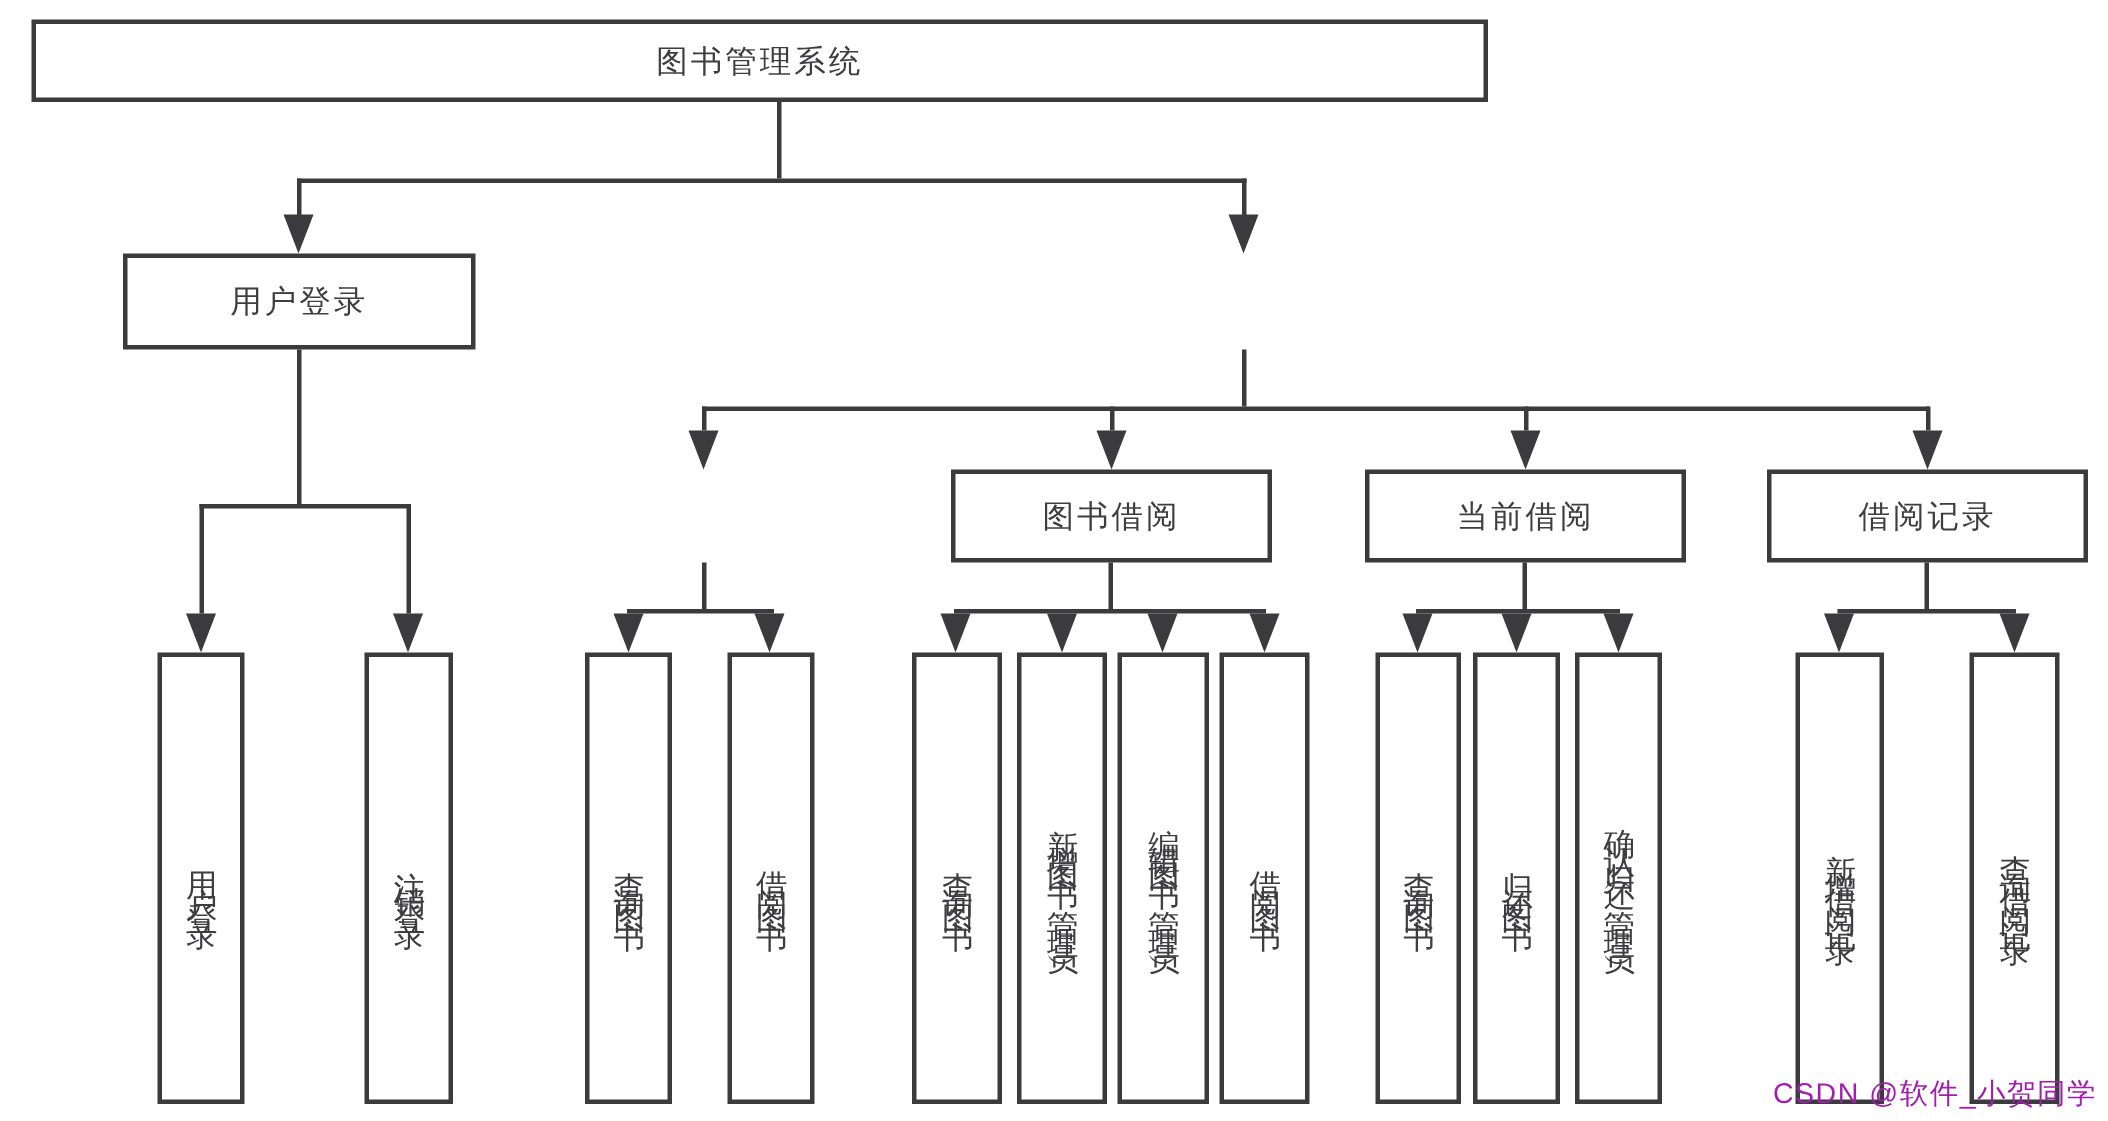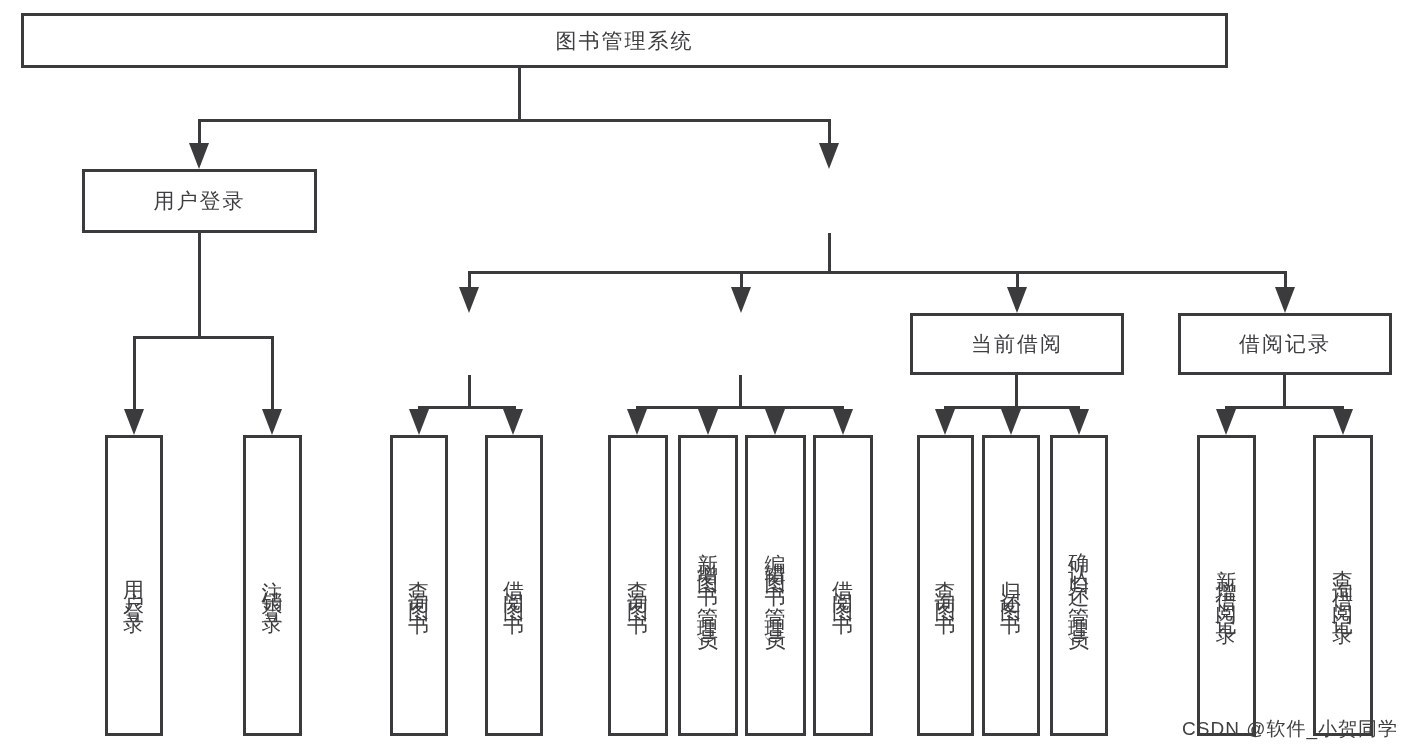--- a/index.html
+++ b/index.html
@@ -32,32 +32,32 @@
   .arrow {
     position: absolute;
     width: 0; height: 0;
     border-left: 10px solid transparent;
     border-right: 10px solid transparent;
     border-top: 26px solid #3b3b3d;
   }
   .watermark {
     position: absolute;
     right: 7px; bottom: 5px;
-    color: #404040;
+    color: #a21caf;
     font-size: 19px;
     letter-spacing: 1px;
     white-space: nowrap;
   }
 </style>
 </head>
 <body>
 
 <div class="canvas">
 
-  <div class="node" style="left:21px; top:13px; width:1207px; height:55px;">
+  <div class="node" style="left:21px; top:13px; width:971px; height:55px;">
     <span>图书管理系统</span>
   </div>
 
   <div class="line" style="left:518px; top:68px; width:3px; height:51px;"></div>
   <div class="line" style="left:198px; top:119px; width:633px; height:3px;"></div>
   <div class="line" style="left:198px; top:119px; width:3px; height:26px;"></div>
   <div class="arrow" style="left:189px; top:143px;"></div>
   <div class="line" style="left:828px; top:119px; width:3px; height:26px;"></div>
   <div class="arrow" style="left:819px; top:143px;"></div>
 
@@ -76,20 +76,23 @@
   <div class="line" style="left:468px; top:271px; width:818px; height:3px;"></div>
   <div class="line" style="left:468px; top:271px; width:3px; height:16px;"></div>
   <div class="arrow" style="left:459px; top:287px;"></div>
   <div class="line" style="left:740px; top:271px; width:3px; height:16px;"></div>
   <div class="arrow" style="left:731px; top:287px;"></div>
   <div class="line" style="left:1016px; top:271px; width:3px; height:16px;"></div>
   <div class="arrow" style="left:1007px; top:287px;"></div>
   <div class="line" style="left:1284px; top:271px; width:3px; height:16px;"></div>
   <div class="arrow" style="left:1275px; top:287px;"></div>
 
+  <div class="node" style="left:634px; top:313px; width:214px; height:62px;">
+    <span>图书借阅</span>
+  </div>
   <div class="node" style="left:1178px; top:313px; width:214px; height:62px;">
     <span>借阅记录</span>
   </div>
   <div class="node" style="left:910px; top:313px; width:214px; height:62px;">
     <span>当前借阅</span>
   </div>
 
   <div class="line" style="left:468px; top:375px; width:3px; height:33px;"></div>
   <div class="line" style="left:418px; top:406px; width:98px; height:3px;"></div>
   <div class="arrow" style="left:409px; top:409px;"></div>

